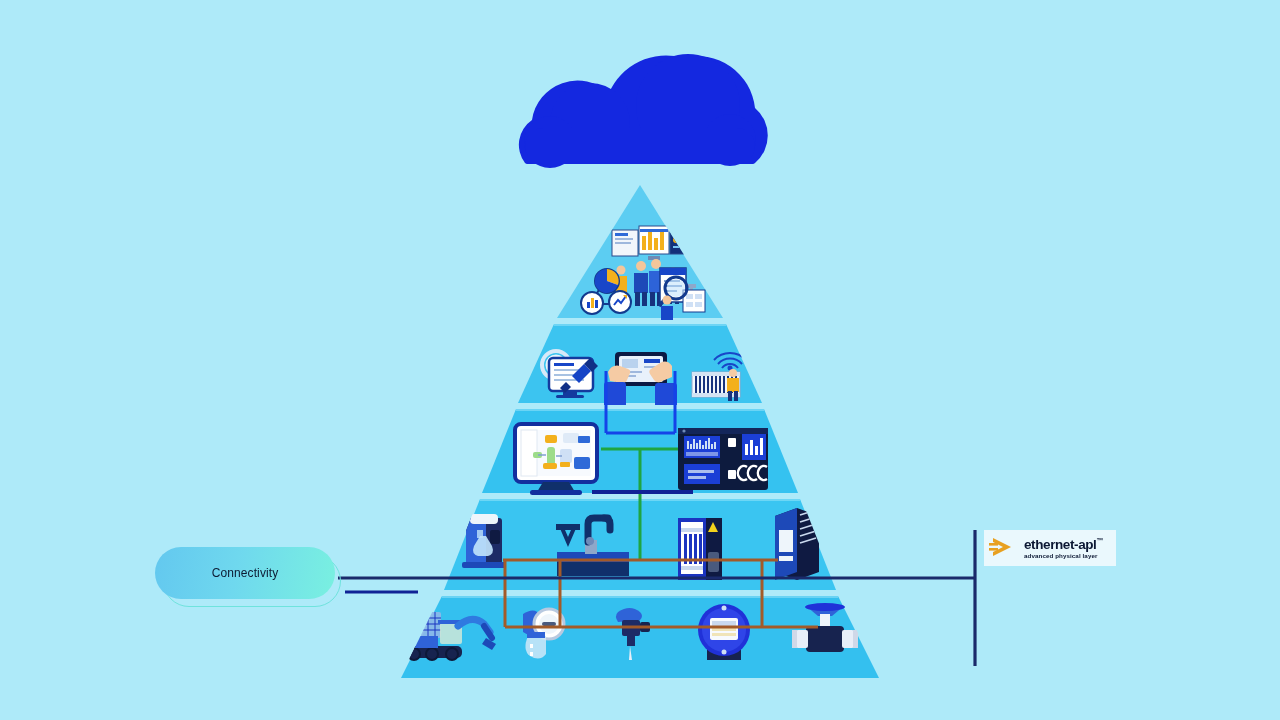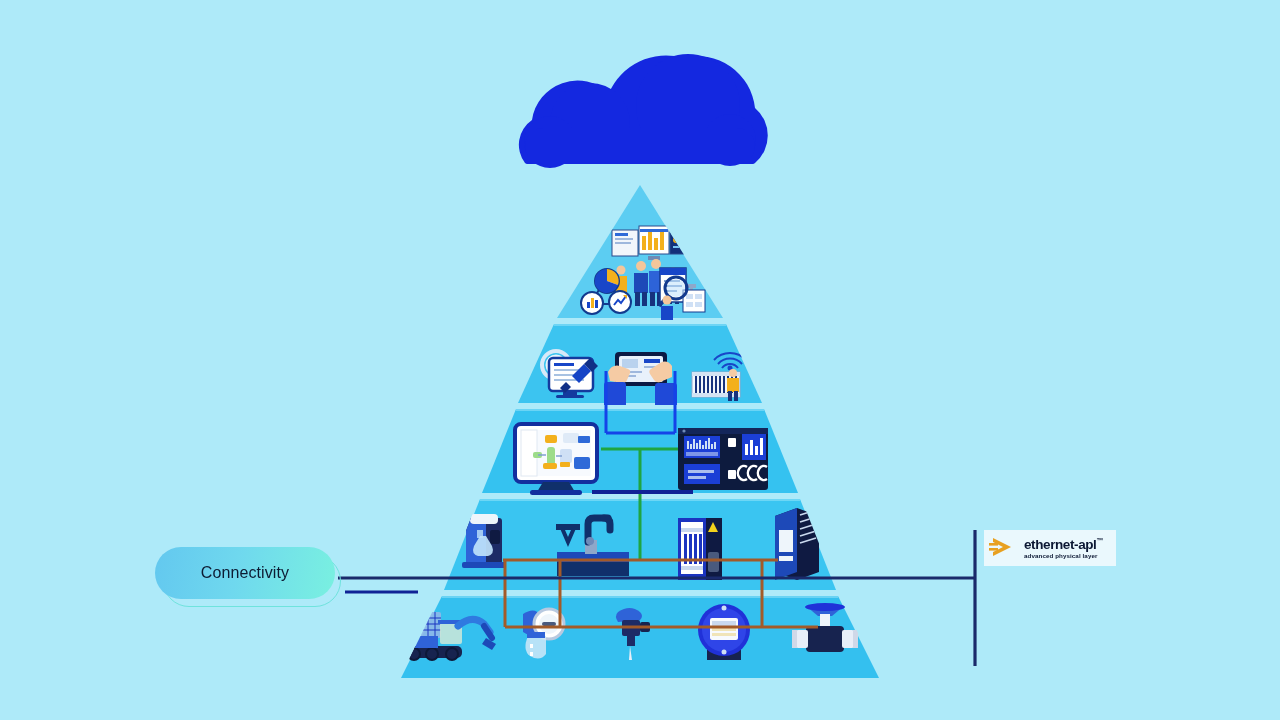--- a/index.html
+++ b/index.html
@@ -42,21 +42,21 @@
     position: absolute;
     left: 163px;
     top: 555px;
     width: 176px;
     height: 50px;
     border-radius: 26px;
     border: 1.5px solid #6fe3dd;
     z-index: 5;
   }
   .conn-label {
-    font-size: 16px;
+    font-size: 12px;
     color: #0d1b33;
     letter-spacing: .1px;
     white-space: nowrap;
   }
   .apl-logo {
     position: absolute;
     left: 984px;
     top: 530px;
     width: 132px;
     height: 36px;

